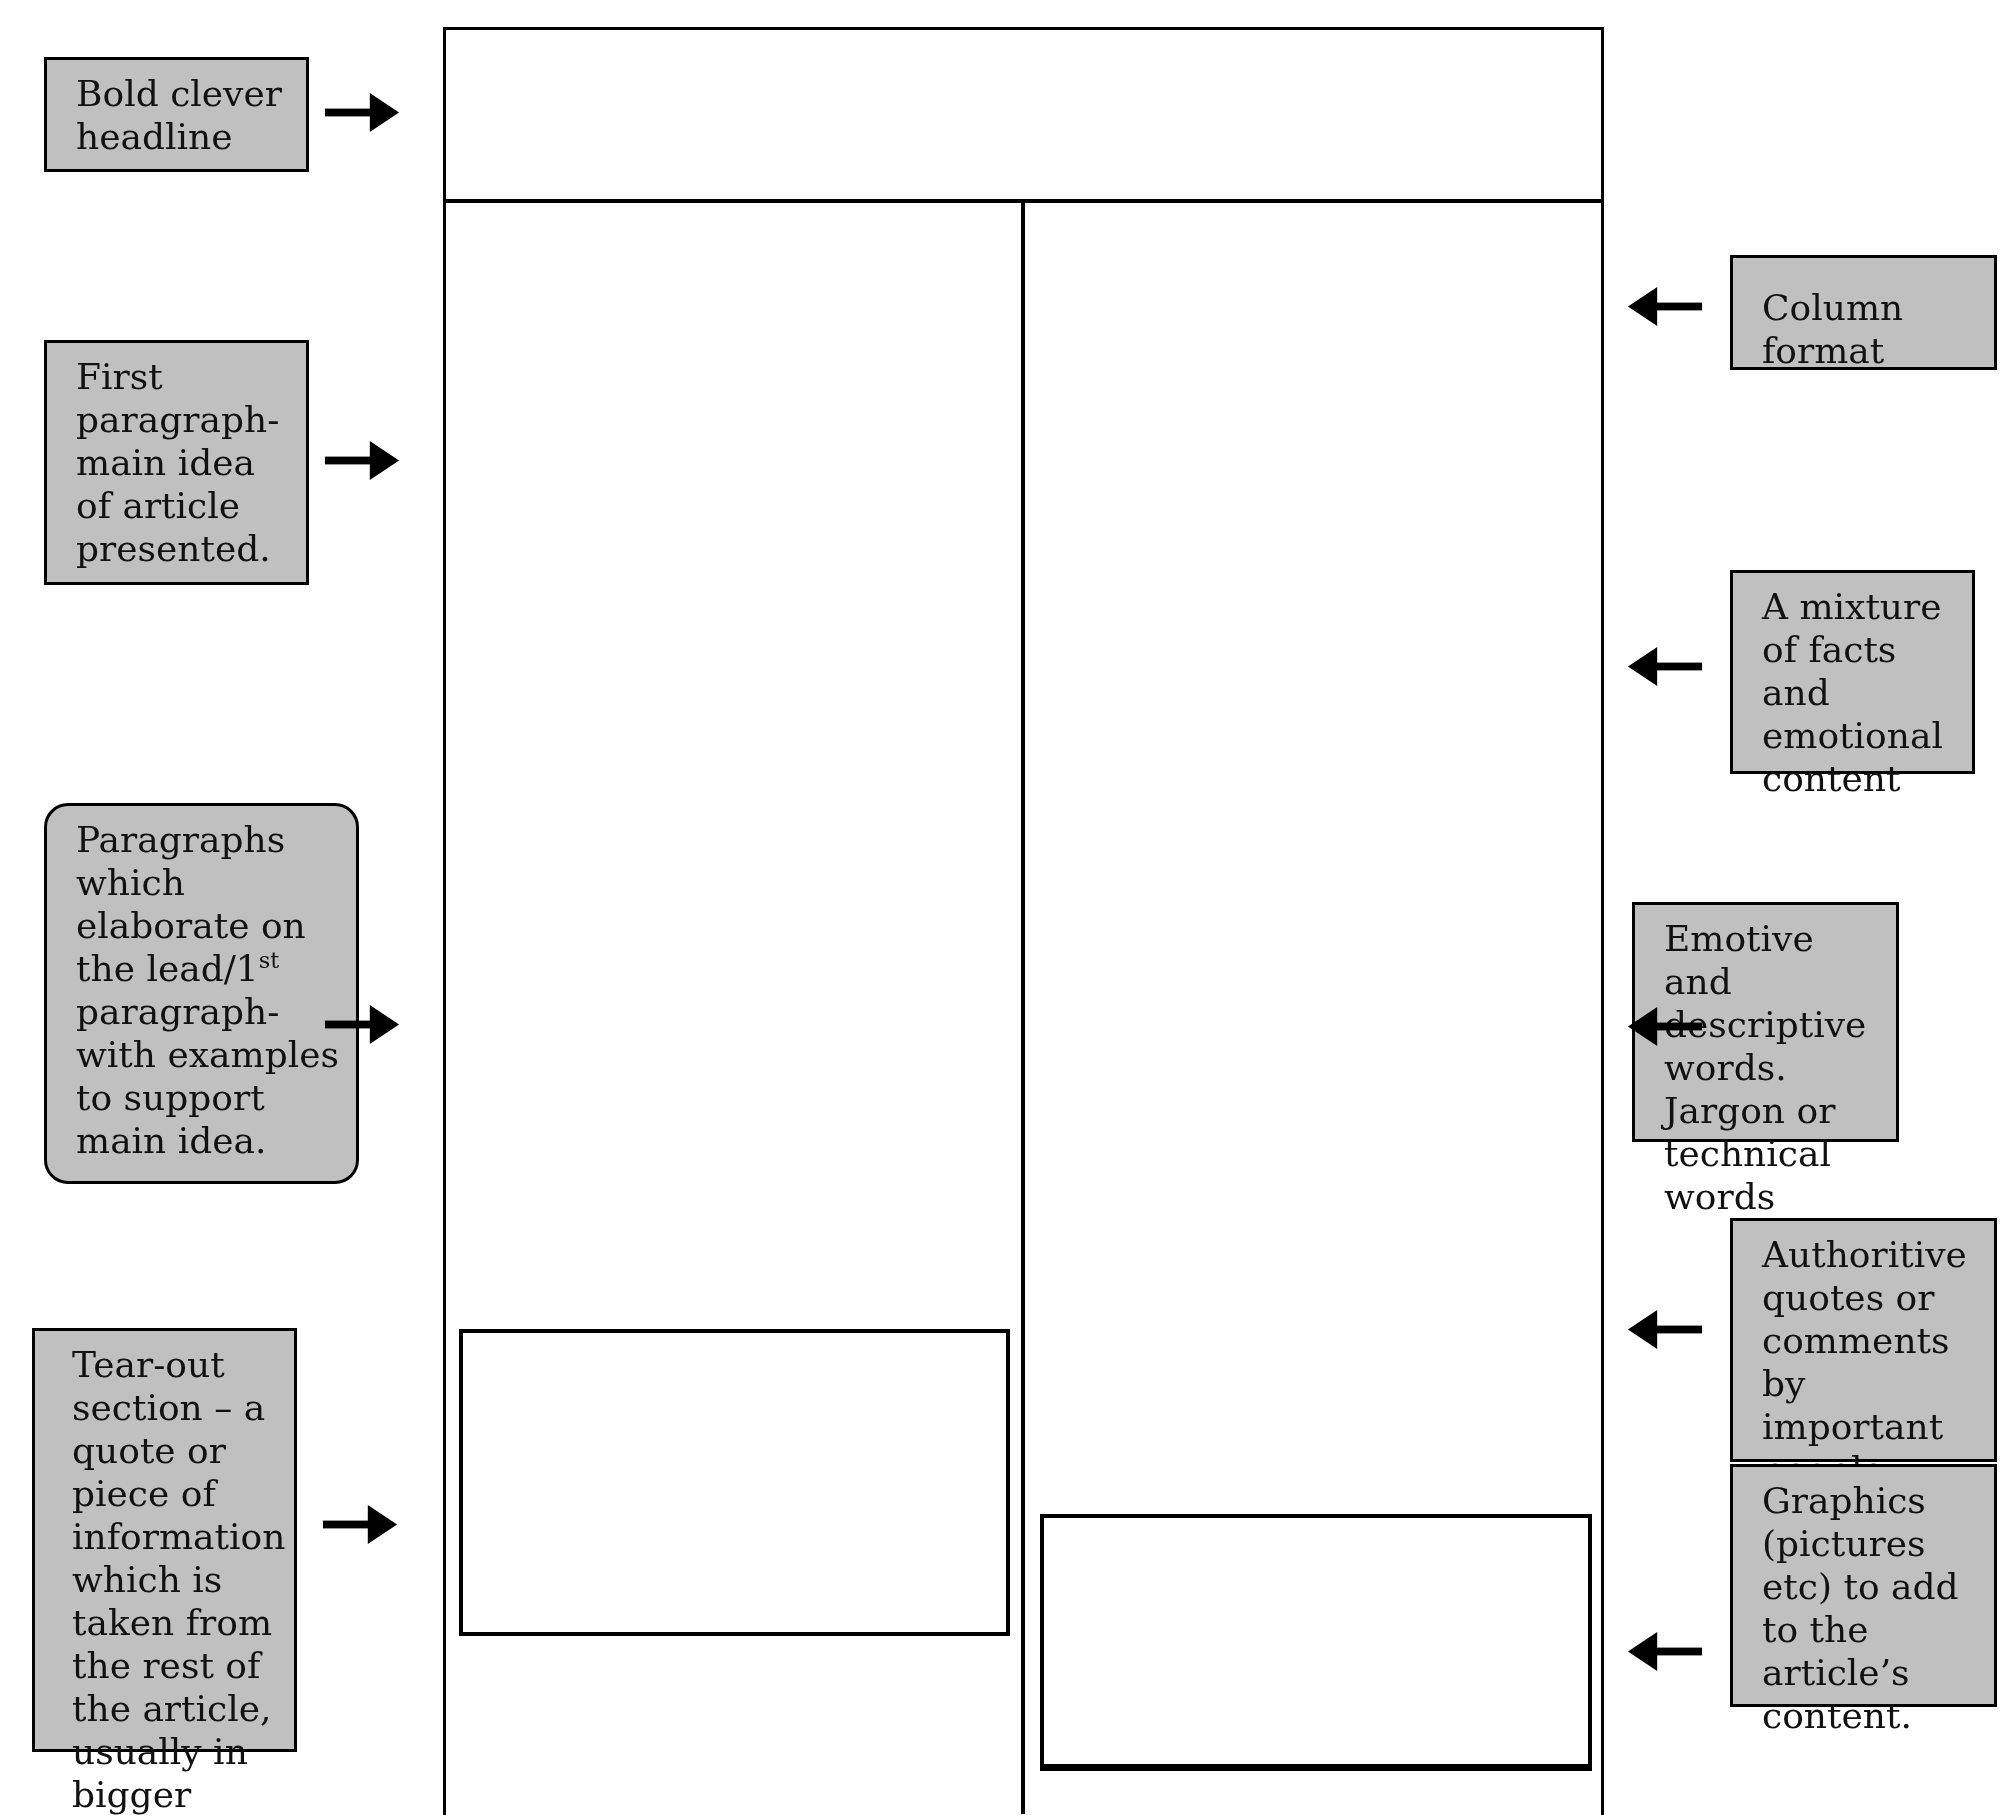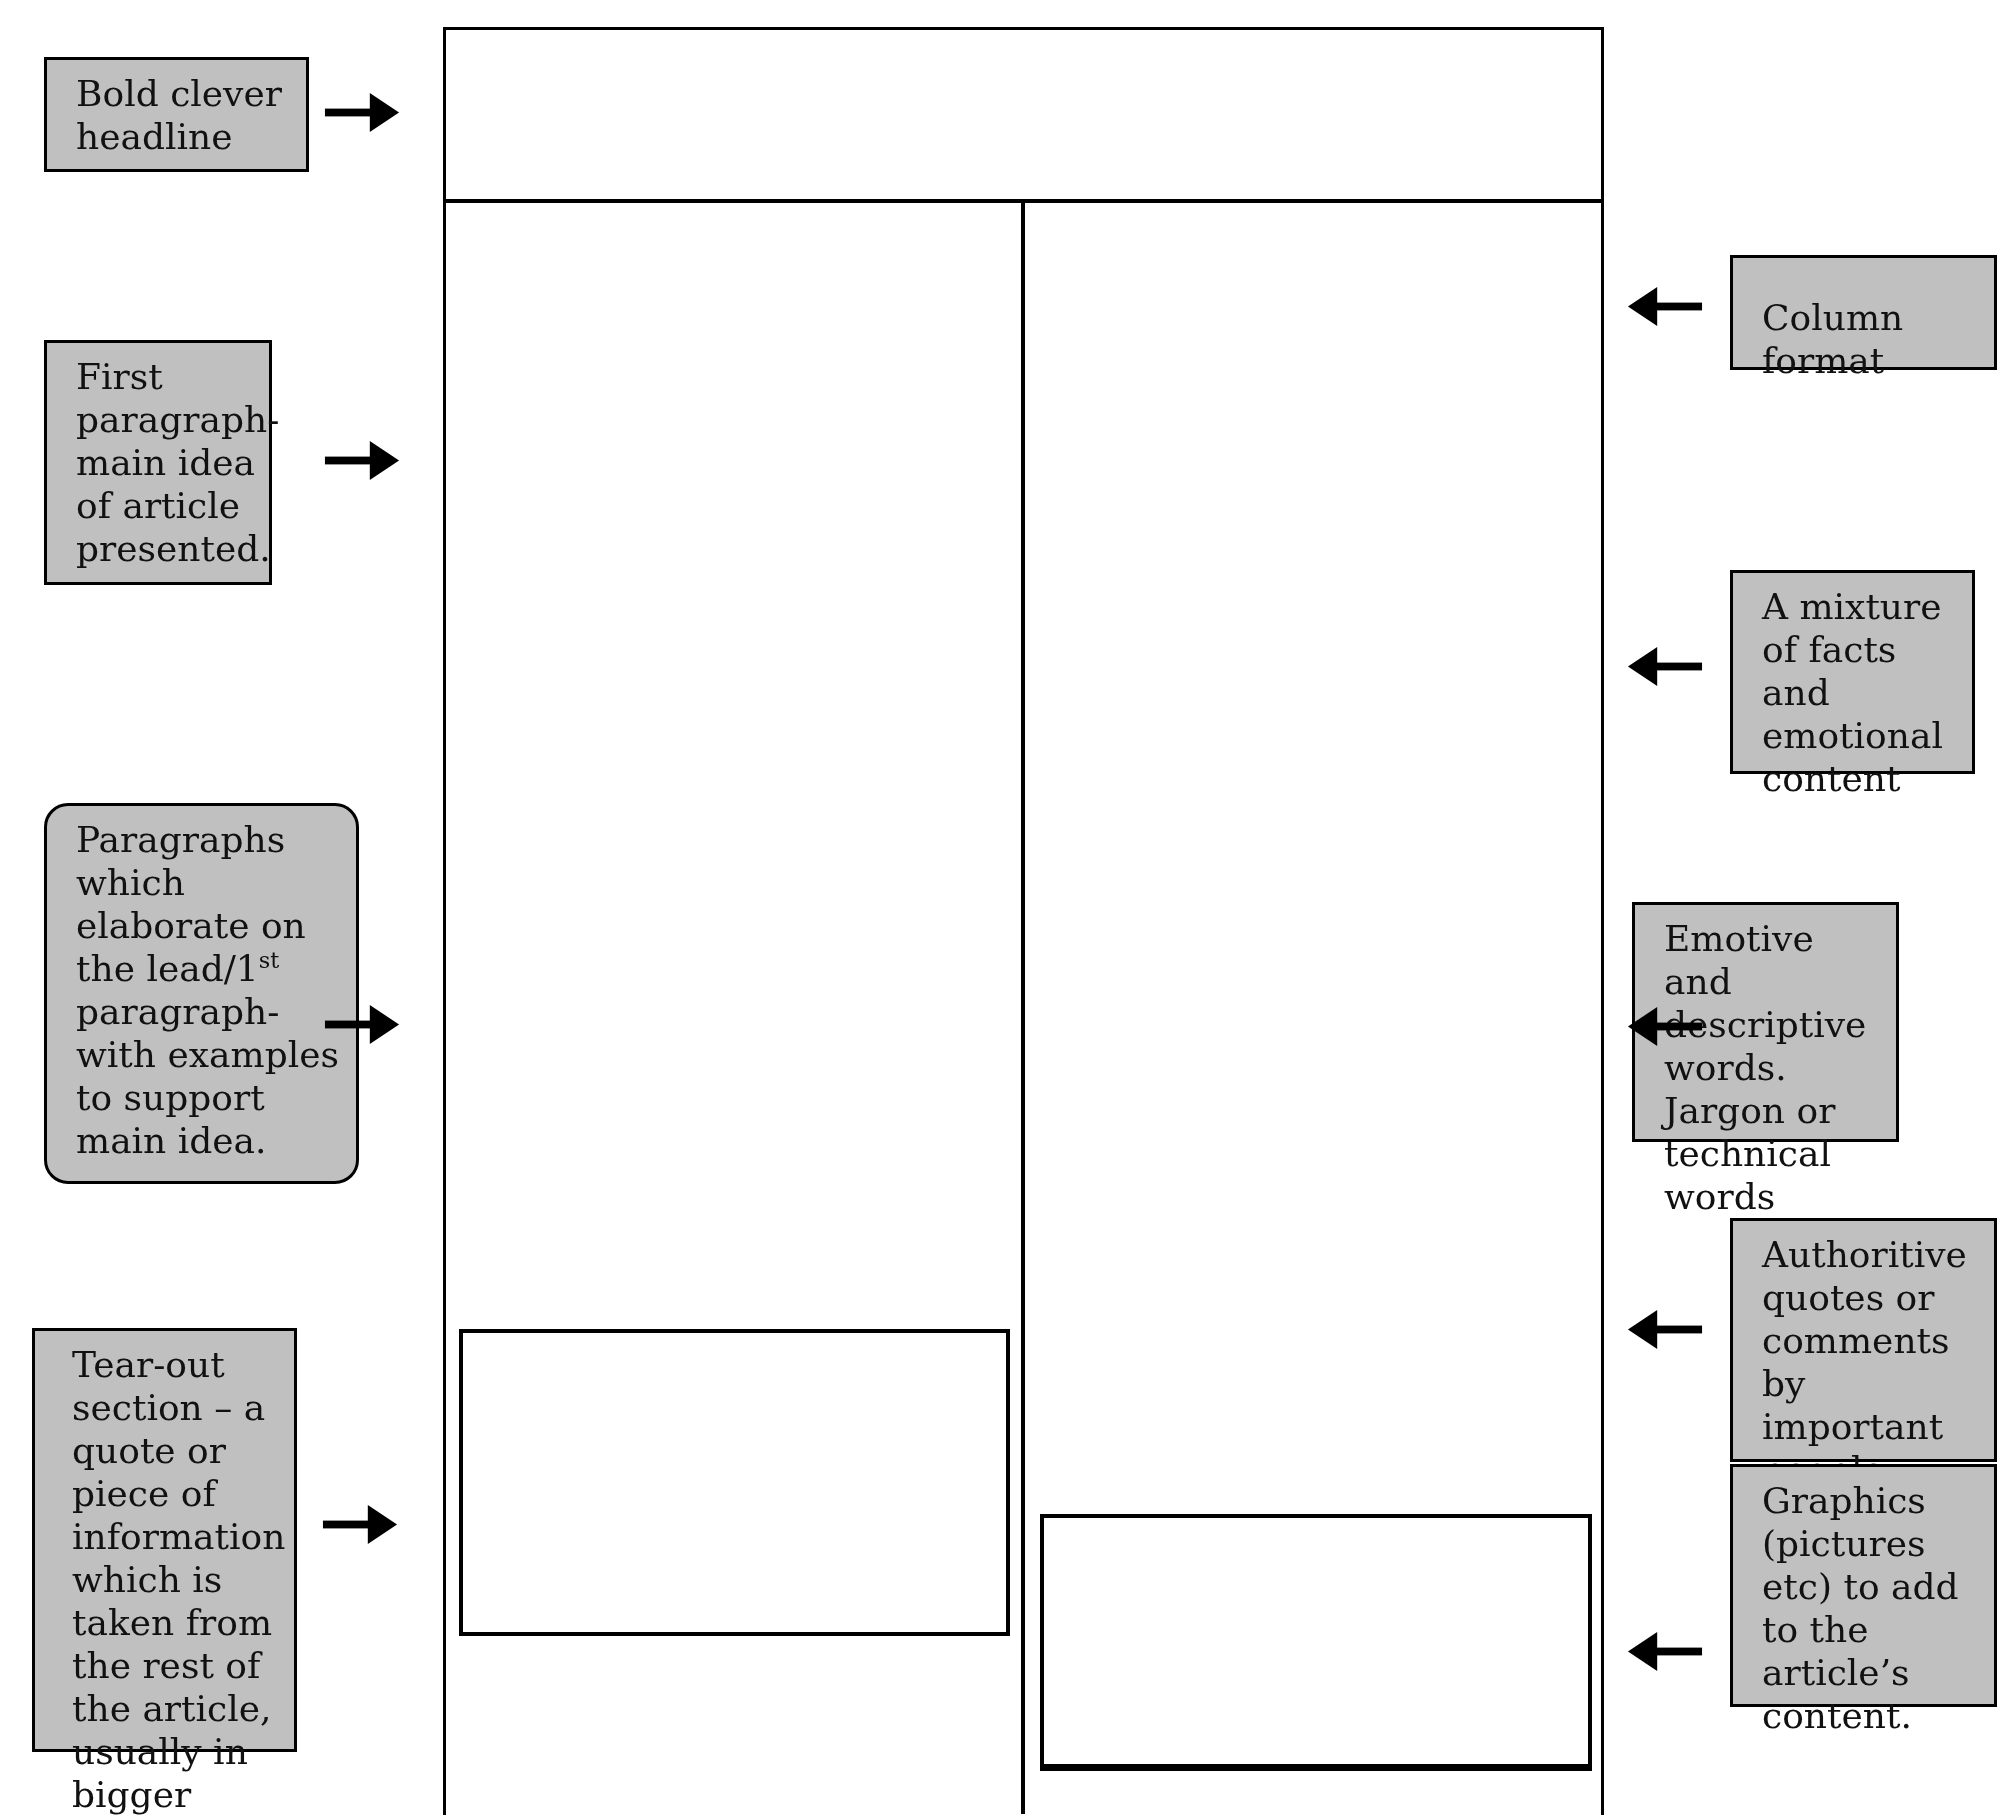--- a/index.html
+++ b/index.html
@@ -25,25 +25,25 @@
     line-height: 43px;
     padding: 11.8px 7.8px 0 29px;
     text-align: left;
   }
   .callout sup {
     font-size: 0.62em;
     line-height: 0;
   }
   
   .l1 { left: 44px;  top: 57px;   width: 265px; height: 115px; }
-  .l2 { left: 44px;  top: 340px;  width: 228px; height: 245px; }
+  .l2 { left: 44px;  top: 340px;  width: 265px; height: 245px; }
   .l3 { left: 44px;  top: 803px;  width: 315px; height: 381px; border-radius: 24px; }
   .l4 { left: 32px;  top: 1328px; width: 265px; height: 424px; padding-left: 37px; }
   
-  .r1 { left: 1730px; top: 255px;  width: 267px; height: 115px; padding-top: 38px; }
+  .r1 { left: 1730px; top: 255px;  width: 267px; height: 115px; padding-top: 28px; }
   .r2 { left: 1730px; top: 570px;  width: 245px; height: 204px; }
   .r3 { left: 1632px; top: 902px;  width: 267px; height: 240px; }
   .r4 { left: 1730px; top: 1218px; width: 267px; height: 244px; }
   .r5 { left: 1730px; top: 1464px; width: 267px; height: 243px; }
   
   .arrow {
     position: absolute;
     width: 78px;
     height: 55px;
   }

